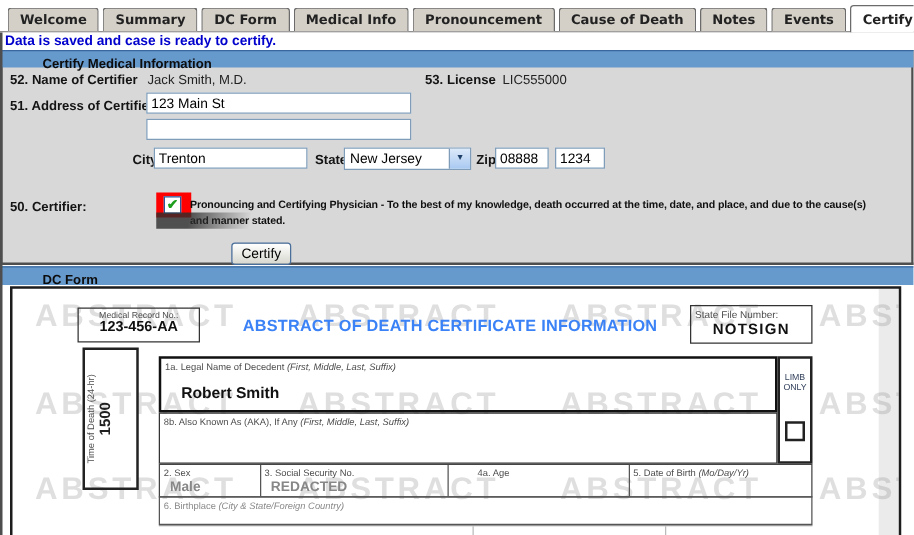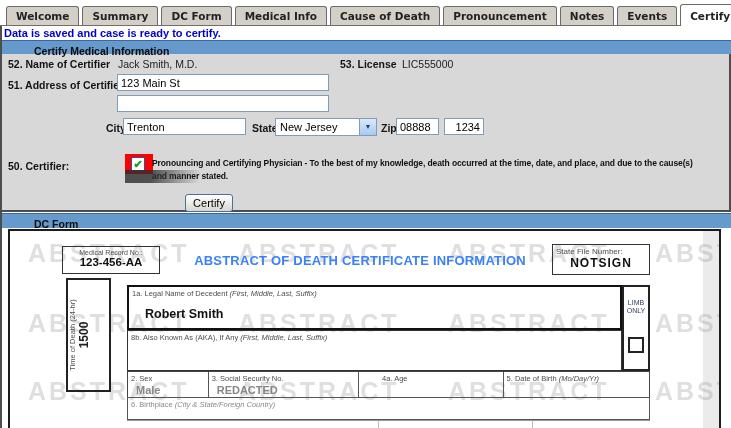--- a/index.html
+++ b/index.html
@@ -93,22 +93,22 @@
 </head>
 <body>
 
 <div class="app">
 
   <div class="tabbar" id="tabbar">
       <div class="tab">Welcome</div>
       <div class="tab">Summary</div>
       <div class="tab">DC Form</div>
       <div class="tab">Medical Info</div>
+      <div class="tab">Pronouncement</div>
       <div class="tab">Cause of Death</div>
-      <div class="tab">Pronouncement</div>
       <div class="tab">Notes</div>
       <div class="tab">Events</div>
       <div class="tab active">Certify</div>
     </div>
 
   <div class="statusrow">
     <span class="statusmsg">Data is saved and case is ready to certify.</span>
   </div>
 
   <div class="cmi-block">
@@ -127,21 +127,21 @@
 
     <div class="lbl" style="left:104px;top:82px;">City</div>
     <input class="inp" style="left: 121px; top: 78px; width: 123px;" value="Trenton">
     <div class="lbl" style="left:250px;top:82px;">State</div>
     <div class="sel" style="left:273px;top:78px;width:102px;">
       <span class="sel-text">New Jersey</span>
       <span class="sel-btn">▼</span>
     </div>
     <div class="lbl" style="left:379px;top:82px;">Zip</div>
     <input class="inp" style="left: 394px; top: 78px; width: 43px;" value="08888">
-    <input class="inp" style="left: 442px; top: 78px; width: 40px; text-align: right;" value="1234">
+    <input class="inp" style="left: 442px; top: 78px; width: 40px;" value="1234">
 
     <div class="lbl" style="left:6px;top:120px;">50. Certifier:</div>
     <div class="hl-red" style="left:123px;top:114px;"></div>
     <div class="chk" style="left:129px;top:117px;">
       <span>✔</span>
     </div>
     <div class="stmt" style="left:150px;top:118px;">Pronouncing and Certifying Physician - To the best of my knowledge, death occurred at the time, date, and place, and due to the cause(s)</div>
     <div class="stmt" style="left:150px;top:131px;">and manner stated.</div>
     <div class="smudge" style="left:123px;top:130px;"></div>
 

